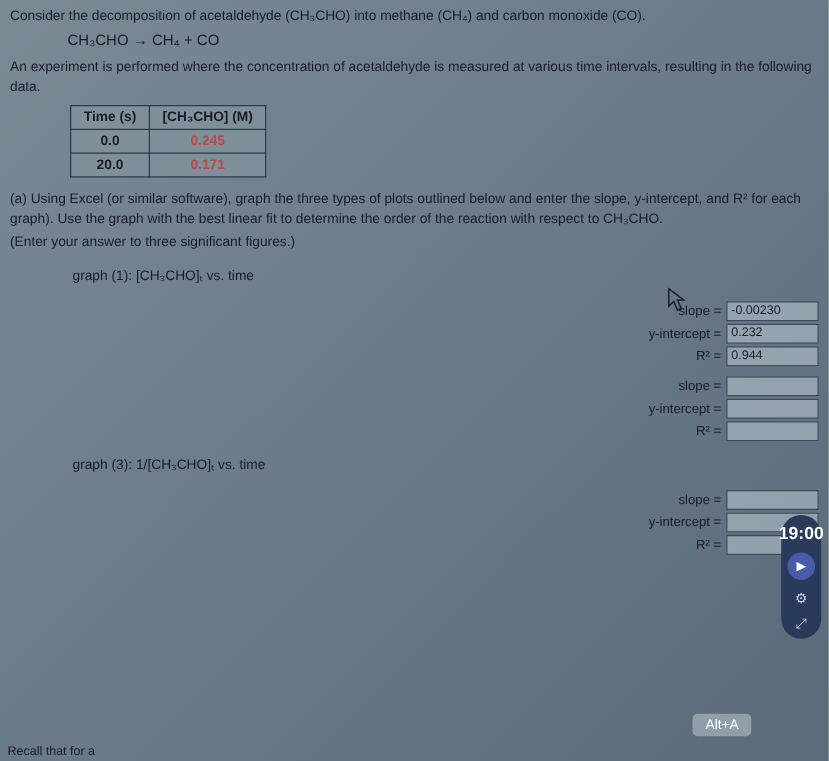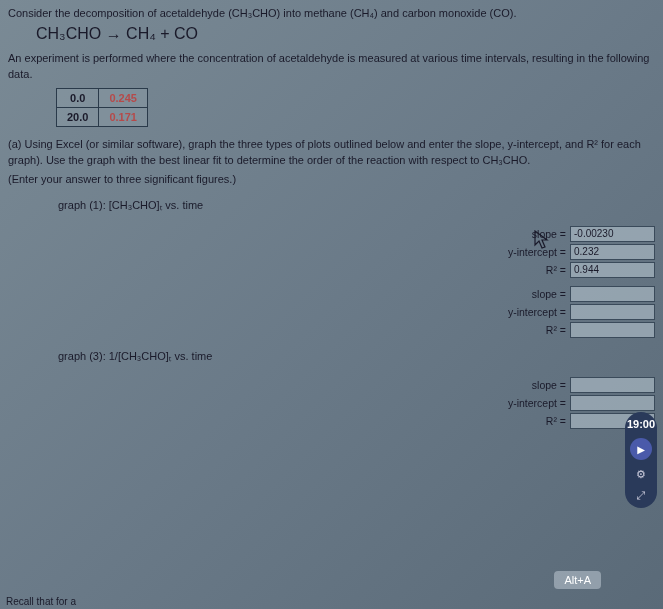--- a/index.html
+++ b/index.html
@@ -16,24 +16,24 @@
       color: #1a1a2a;
       padding: 6px 8px;
       overflow: hidden;
       position: relative;
     }
     .para {
       margin-bottom: 4px;
       line-height: 1.4;
     }
     .eqn {
-      margin-left: 28px;
+      margin-left: 46px;
       margin-top: 4px;
       margin-bottom: 8px;
-      font-size: 16px;
+      font-size: 12px;
     }
     table.data {
       border-collapse: collapse;
       margin-left: 48px;
       margin-top: 6px;
       margin-bottom: 10px;
       background: rgba(140,155,165,0.5);
     }
     table.data th, table.data td {
       border: 1px solid #2a3a4a;
@@ -73,21 +73,21 @@
     }
     .input-label {
       width: 78px;
       text-align: right;
       padding-right: 4px;
       font-size: 10.5px;
     }
     .input-box {
       border: 1px solid #3a4a5a;
       background: rgba(180,195,205,0.6);
-      width: 85px;
+      width: 74px;
       height: 16px;
       font-size: 10px;
       padding: 1px 3px;
       color: #1a1a2a;
       display: inline-block;
     }
     .cursor {
       position: absolute;
       top: 230px;
       left: 534px;
@@ -107,21 +107,21 @@
       background: #2a3a5a;
       border-radius: 16px;
       padding: 6px 0;
       display: flex;
       flex-direction: column;
       align-items: center;
       gap: 8px;
     }
     .side-widget .time {
       color: #fff;
-      font-size: 11px;
+      font-size: 14px;
       font-weight: bold;
     }
     .side-widget .circ {
       width: 22px;
       height: 22px;
       border-radius: 50%;
       background: #4a5aaa;
       display: flex;
       align-items: center;
       justify-content: center;
@@ -152,20 +152,24 @@
   </style>
 </head>
 <body>
 
 <div class="para">Consider the decomposition of acetaldehyde (CH₃CHO) into methane (CH₄) and carbon monoxide (CO).</div>
 <div class="eqn">CH₃CHO → CH₄ + CO</div>
 <div class="para">An experiment is performed where the concentration of acetaldehyde is measured at various time intervals, resulting in the following data.</div>
 
 <table class="data">
   <tbody>
+      <tr>
+    <th>Time (s)</th>
+    <th>[CH₃CHO] (M)</th>
+  </tr>
   <tr>
     <td>0.0</td>
     <td class="val">0.245</td>
   </tr>
   <tr>
     <td>20.0</td>
     <td class="val">0.171</td>
   </tr>
 </tbody>
   </table>

